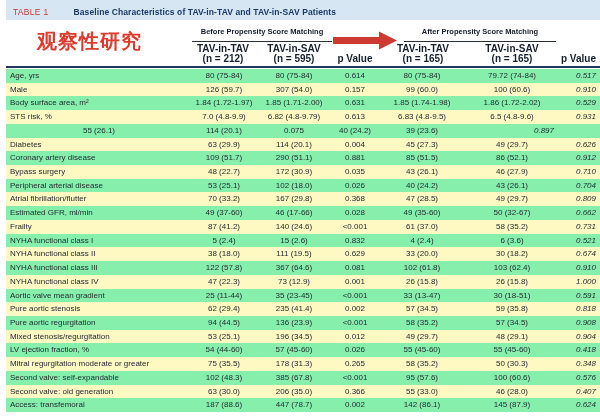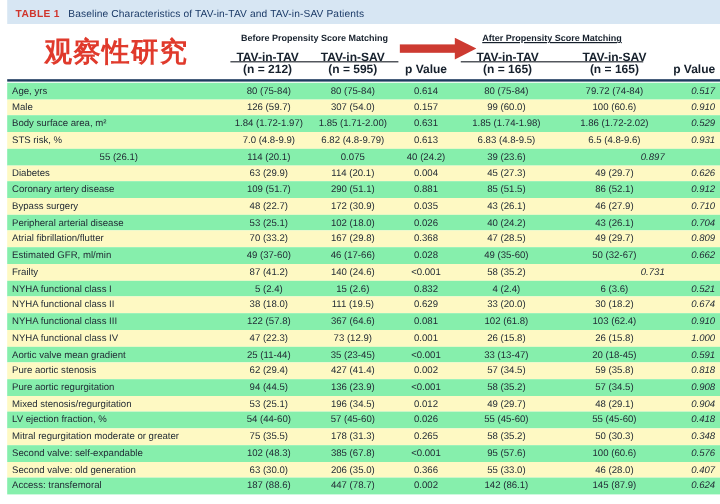--- a/index.html
+++ b/index.html
@@ -1,30 +1,30 @@
 <!DOCTYPE html>
 <html><head>
 <meta charset="utf-8">
 <style>
   html,body{margin:0;padding:0;background:#fff;}
   .page{position:relative;width:600px;height:420px;background:#ffffff;overflow:hidden;
         font-family:"Liberation Sans",sans-serif;color:#232c36;}
   
   .title-bar{position:absolute;left:6px;top:0;width:594px;height:20px;background:#d7e6f3;
              line-height:20px;white-space:nowrap;padding-left:7px;box-sizing:border-box;}
-  .title-bar .tag{color:#d0352c;font-weight:bold;font-size:8.5px;letter-spacing:.3px;}
-  .title-bar .ttl{color:#1b3a67;font-weight:normal;font-size:8.5px;margin-left:7px;letter-spacing:.1px;}
-  
-  .annotation{position:absolute;left:37px;top:28px;font-size:23px;font-weight:600;
+  .title-bar .tag{color:#d0352c;font-weight:normal;font-size:8.5px;letter-spacing:.3px;}
+  .title-bar .ttl{color:#1b3a67;font-weight:bold;font-size:8.5px;margin-left:25px;letter-spacing:.1px;}
+  
+  .annotation{position:absolute;left:37px;top:28px;font-size:20px;font-weight:600;
               color:#e03a2c;letter-spacing:1px;}
   
   .group{position:absolute;top:27px;height:12px;text-align:center;font-size:7.5px;font-weight:bold;
-         color:#16202c;border-bottom:1.4px solid #2a2f36;padding-bottom:12px;}
+         color:#16202c;border-bottom:1.4px solid #2a2f36;padding-bottom:2px;}
   .group-before{left:192px;width:140px;}
-  .group-after{left:384px;width:152px;text-decoration:underline;}
+  .group-after{left:404px;width:152px;}
   
   .arrow{position:absolute;left:333px;top:31px;}
   
   .colhead{position:absolute;top:41px;height:22px;display:flex;align-items:flex-end;
            justify-content:center;font-size:10px;font-weight:bold;color:#16202c;
            line-height:9.5px;white-space:pre-line;text-align:center;}
   .ch0{left:190px;width:66px;}
   .ch1{left:256px;width:76px;}
   .ch2{left:332px;width:46px;}
   .ch3{left:380px;width:86px;}
@@ -173,20 +173,21 @@
         <div class="cell v c2">0.028</div>
         <div class="cell v c3">49 (35-60)</div>
         <div class="cell v c4">50 (32-67)</div>
         <div class="cell v c5">0.662</div>
       </div>
       <div class="row even">
         <div class="cell label">Frailty</div>
         <div class="cell v c0">87 (41.2)</div>
         <div class="cell v c1">140 (24.6)</div>
         <div class="cell v c2">&lt;0.001</div>
+        <div class="cell v c3">61 (37.0)</div>
         <div class="cell v c4">58 (35.2)</div>
         <div class="cell v c5">0.731</div>
       </div>
       <div class="row odd">
         <div class="cell label">NYHA functional class I</div>
         <div class="cell v c0">5 (2.4)</div>
         <div class="cell v c1">15 (2.6)</div>
         <div class="cell v c2">0.832</div>
         <div class="cell v c3">4 (2.4)</div>
         <div class="cell v c4">6 (3.6)</div>
@@ -218,27 +219,27 @@
         <div class="cell v c3">26 (15.8)</div>
         <div class="cell v c4">26 (15.8)</div>
         <div class="cell v c5">1.000</div>
       </div>
       <div class="row odd">
         <div class="cell label">Aortic valve mean gradient</div>
         <div class="cell v c0">25 (11-44)</div>
         <div class="cell v c1">35 (23-45)</div>
         <div class="cell v c2">&lt;0.001</div>
         <div class="cell v c3">33 (13-47)</div>
-        <div class="cell v c4">20 (18-45)</div>
+        <div class="cell v c4">30 (18-51)</div>
         <div class="cell v c5">0.591</div>
       </div>
       <div class="row even">
         <div class="cell label">Pure aortic stenosis</div>
         <div class="cell v c0">62 (29.4)</div>
-        <div class="cell v c1">427 (41.4)</div>
+        <div class="cell v c1">235 (41.4)</div>
         <div class="cell v c2">0.002</div>
         <div class="cell v c3">57 (34.5)</div>
         <div class="cell v c4">59 (35.8)</div>
         <div class="cell v c5">0.818</div>
       </div>
       <div class="row odd">
         <div class="cell label">Pure aortic regurgitation</div>
         <div class="cell v c0">94 (44.5)</div>
         <div class="cell v c1">136 (23.9)</div>
         <div class="cell v c2">&lt;0.001</div>

